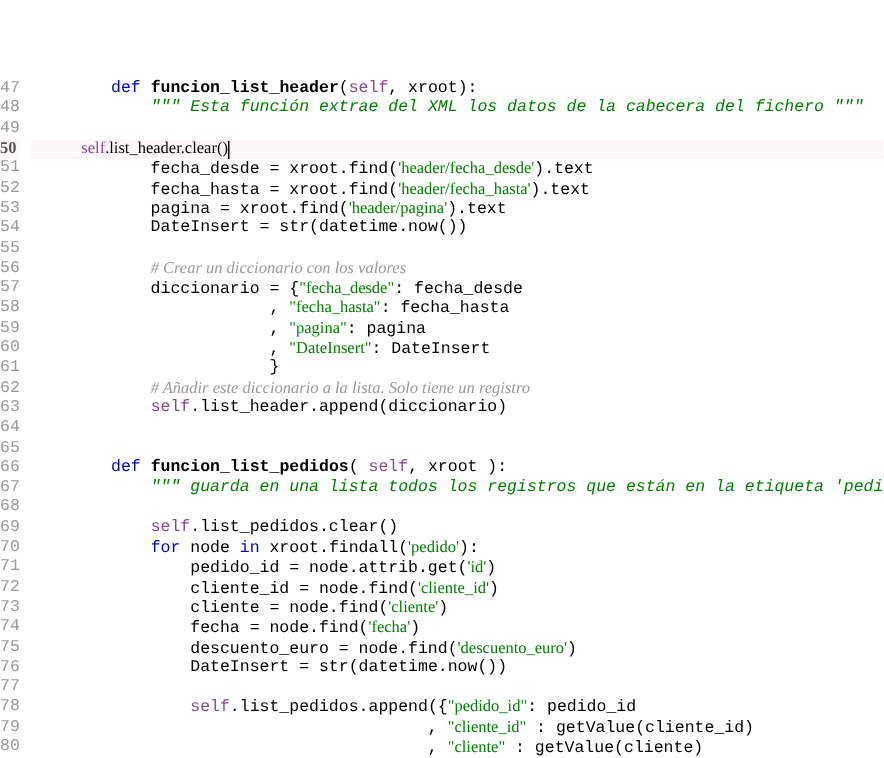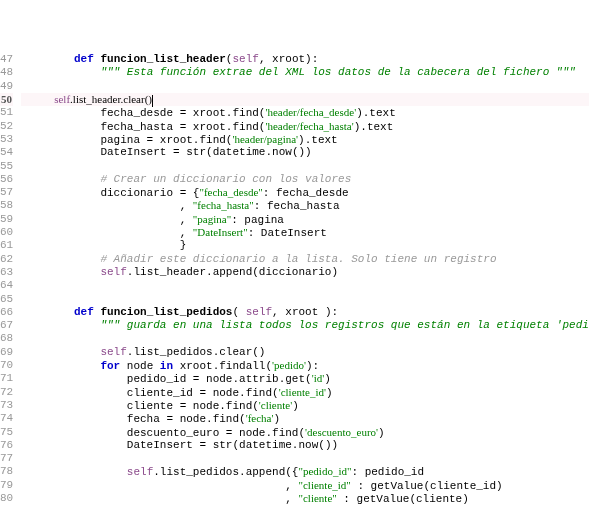--- a/index.html
+++ b/index.html
@@ -7,35 +7,35 @@
   font-family: Consolas, 'Courier New', monospace;
   font-size: 11px;
   background: #fff;
   white-space: pre;
   line-height: 13.3px;
   overflow: hidden;
 }
 .editor { display: flex; width: 589px; }
 .gutter {
   width: 40px;
-  text-align: center;
+  text-align: left;
   color: #999;
   padding-right: 8px;
   user-select: none;
   background: #fff;
 }
 .code { flex: 1; }
 .line { height: 13.3px; }
 .current { background: #fdf6f8; font-family: Liberation Serif, serif; }
-.kw { color: #0000cc; font-weight: bold; margin-top: 12px; }
+.kw { color: #0000cc; font-weight: normal; margin-top: 12px; }
 .def { color: #000; font-weight: bold; font-family: Liberation Mono, monospace; }
 .self { color: #8b4a8b; }
 .str { color: #008000; font-family: Liberation Serif, serif; }
 .docstr { color: #008000; font-style: italic; }
-.comment { color: #999; font-style: italic; }
+.comment { color: #999; font-style: italic; font-family: Liberation Serif, serif; }
 .fn { color: #000; }
 .paren { color: #000; }
 .cursor {
   display: inline-block;
   width: 1px;
   height: 12px;
   background: #000;
   vertical-align: middle;
 }
 </style>

